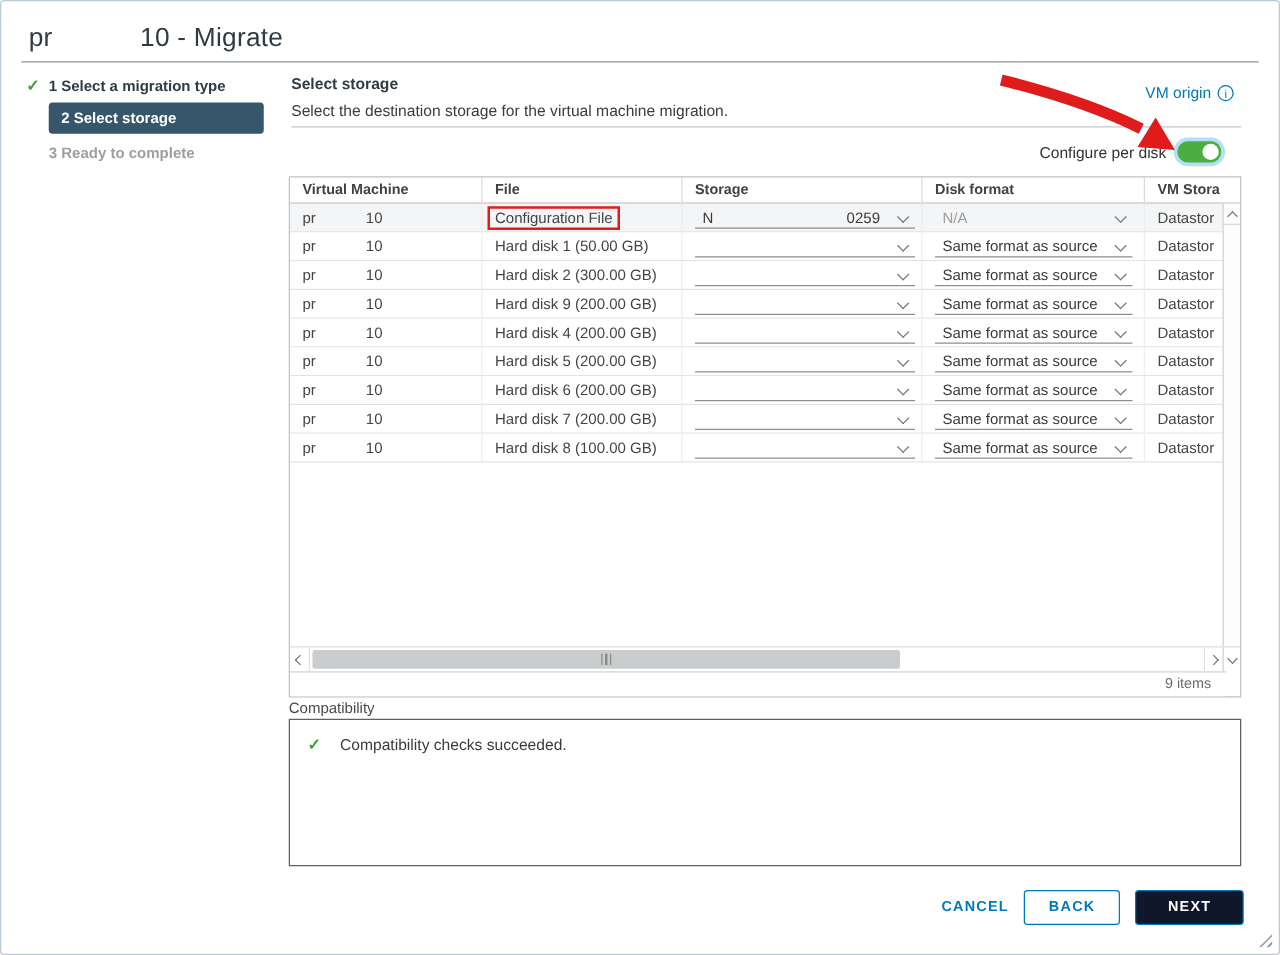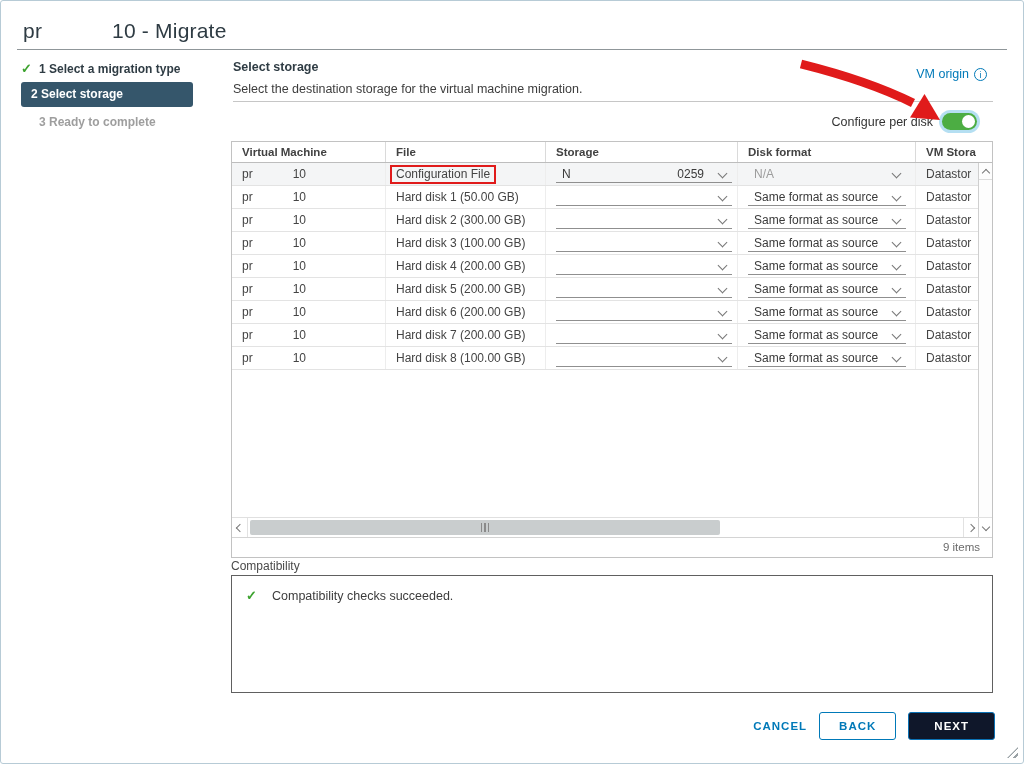--- a/index.html
+++ b/index.html
@@ -12,21 +12,21 @@
   
   .title { position:absolute; left:22px; top:18px; font-size:21px; font-weight:300; color:#2e3b43; letter-spacing:.2px; }
   .title .t2 { margin-left:70px; }
   .title-rule { position:absolute; left:16px; right:16px; top:48px; border-top:1px solid #8f9699; }
 
   
   .steps { position:absolute; left:20px; top:60px; width:200px; font-size:12px; font-weight:bold; }
   .step { display:flex; align-items:center; margin-bottom:6px; }
   .check-icon { color:#3da32f; font-size:13px; width:18px; font-weight:bold; }
   .step.done .lbl { color:#2f3c44; }
-  .step.active { }
+  .step.active { margin-left:18px; }
   .step.active .lbl { display:block; width:172px; background:#35566b; color:#fff; padding:5px 10px 6px; border-radius:3px; }
   .step.upcoming { margin-left:18px; color:#9e9e9e; padding-left:0; }
   .step.upcoming .lbl { padding:2px 0 0 0; }
 
   
   .page-heading { position:absolute; left:232px; top:59px; font-size:12.5px; font-weight:bold; color:#2f3c44; }
   .page-desc { position:absolute; left:232px; top:81px; font-size:12.5px; color:#3c3c3c; }
   .desc-rule { position:absolute; left:232px; width:760px; top:100px; border-top:1px solid #c6c6c6; }
   .vm-origin { position:absolute; right:36px; top:66px; font-size:12.5px; color:#0079b8; display:flex; align-items:center; gap:5px; cursor:pointer; }
   .info-icon { display:inline-block; width:13px; height:13px; border:1px solid #0079b8; border-radius:50%;
@@ -81,21 +81,21 @@
   .hbtn.lft { border-right:1px solid #e2e2e2; }
   .hbtn.rgt { width:15px; border-left:1px solid #e2e2e2; }
   .hbtn .chev { width:6px; height:6px; }
   .htrack { flex:1; position:relative; }
   .hthumb { position:absolute; left:2px; top:2px; bottom:2px; width:470px; background:#c9cdce; border-radius:2px;
             display:flex; align-items:center; justify-content:center; gap:2px; cursor:grab; }
   .hthumb i { width:1.5px; height:9px; background:#8a8a8a; }
   .vcorner { width:14px; border-left:1px solid #cfcfcf; display:flex; align-items:center; justify-content:center; cursor:pointer; }
   .vcorner .chev { width:6px; height:6px; margin-top:-2px; }
 
-  .items-row { position:absolute; bottom:0; left:0; right:0; height:20px; border-top:1px solid #d4d4d4;
+  .items-row { position:absolute; bottom:0; left:0; right:11px; height:20px; border-top:1px solid #d4d4d4;
                font-size:11.5px; color:#6b6b6b; text-align:right; line-height:19px; padding-right:12px; background:#fff; }
 
   
   .compat-label { position:absolute; left:230px; top:558px; font-size:12px; color:#4a4a4a; }
   .compat-box { position:absolute; left:230px; top:574px; width:762px; height:118px; border:1px solid #606060; background:#fff; }
   .compat-msg { display:flex; align-items:center; gap:8px; padding:12px 14px; font-size:12.5px; color:#3c3c3c; }
 
   
   .footer { position:absolute; top:711px; right:28px; display:flex; align-items:center; gap:12px; }
   .btn { font-family:"Liberation Sans",sans-serif; font-size:11.5px; font-weight:bold; letter-spacing:1px; cursor:pointer;
@@ -224,21 +224,21 @@
             </div>
           </div>
           <div class="cell cvms">Datastor</div>
         </div>
         <div class="grow">
           <div class="cell cvm">
             <span>pr</span>
             <span class="vm2">10</span>
           </div>
           <div class="cell cfile">
-            <span>Hard disk 3 (100.00 GB)</span>
+            <span>Hard disk 9 (200.00 GB)</span>
           </div>
           <div class="cell cstor">
             <div class="select">
               <span class="sp1"></span>
               <span class="sp2"></span>
               <span class="chev down"></span>
             </div>
           </div>
           <div class="cell cfmt">
             <div class="select">

